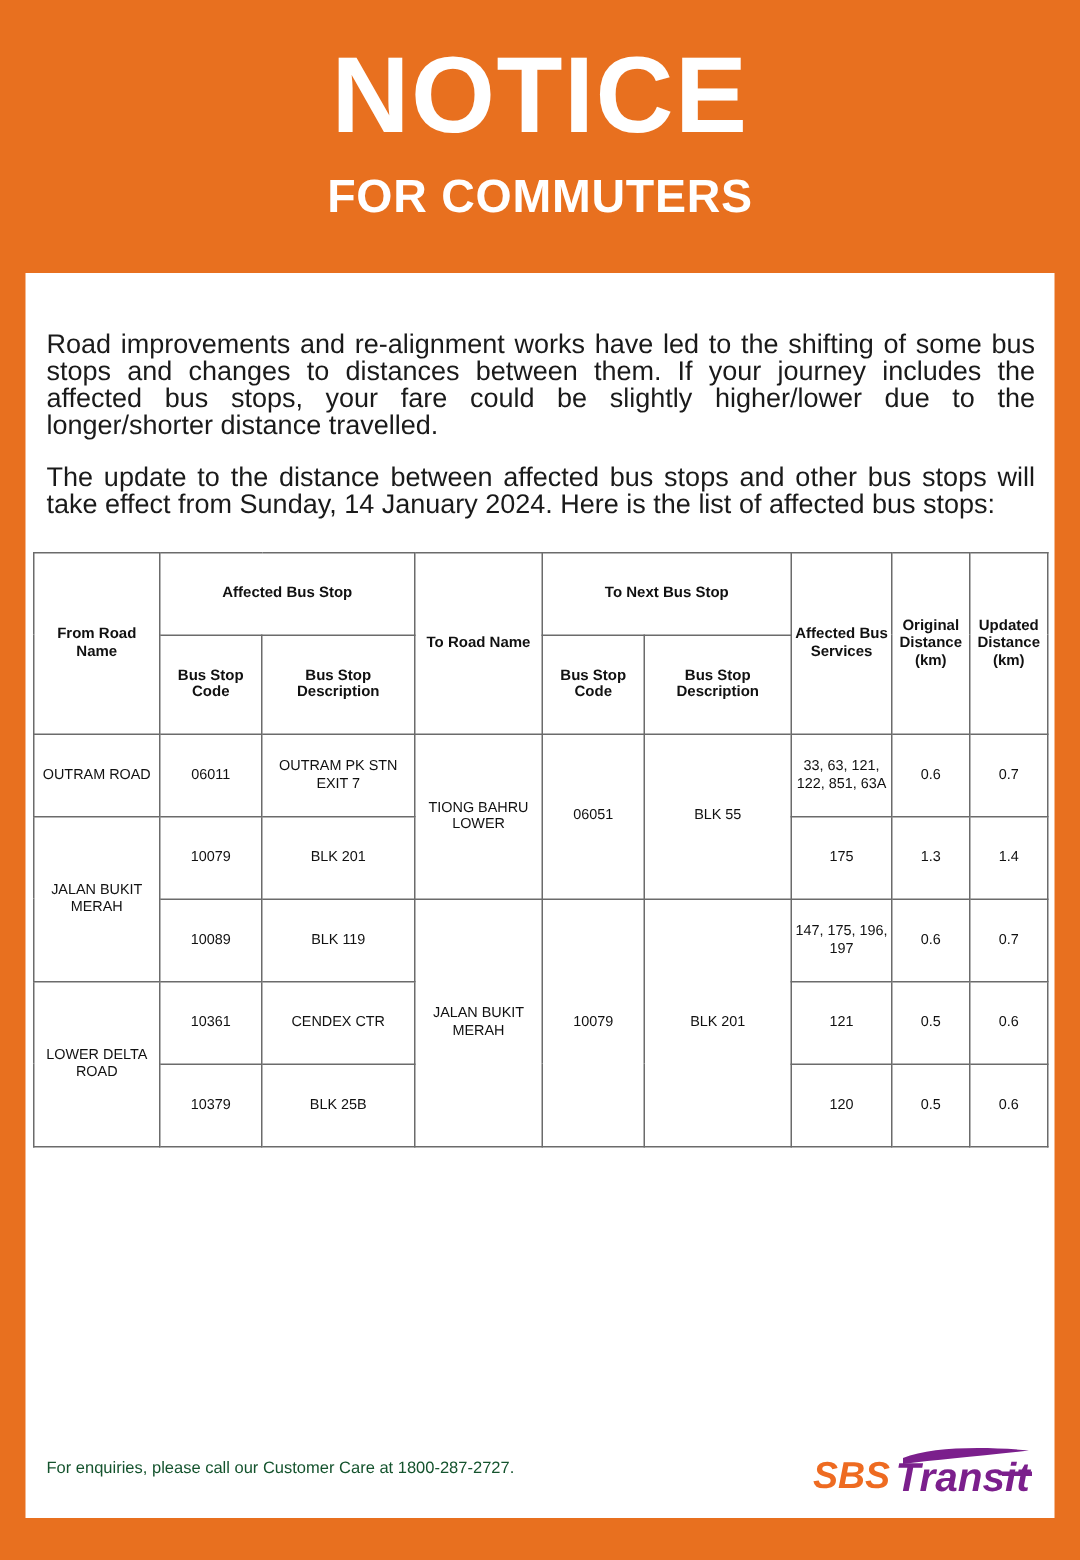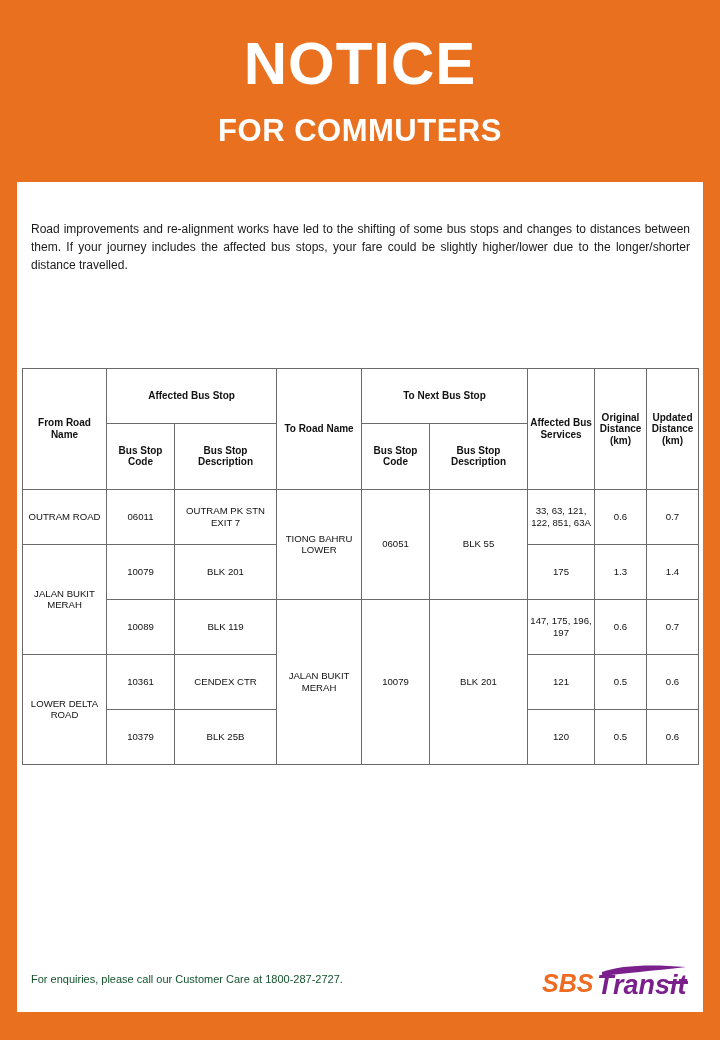--- a/index.html
+++ b/index.html
@@ -18,21 +18,21 @@
   
   .header{
     position:absolute;
     left:0;top:0;width:720px;height:182px;
     display:flex;flex-direction:column;
     align-items:center;justify-content:flex-start;
   }
   .title-main{
     color:#ffffff;
     font-weight:bold;
-    font-size:60px;
+    font-size:72px;
     line-height:96px;
     letter-spacing:1px;
     margin-top:16px;
     font-family:"Liberation Sans", sans-serif;
   }
   .title-sub{
     color:#ffffff;
     font-weight:bold;
     font-size:31px;
     line-height:46px;
@@ -47,21 +47,21 @@
     width:686px;height:830px;
     background:#ffffff;
     box-sizing:border-box;
     padding:0;
   }
   .body-copy{
     position:absolute;
     left:14px;top:38px;
     width:659px;
     color:#1a1a1a;
-    font-size:12px;
+    font-size:18px;
     line-height:18px;
     text-align:justify;
     font-family:"Liberation Sans", sans-serif;
   }
   .body-copy p{margin:0 0 17px 0;}
   .body-copy p:last-child{margin-bottom:0;}
 
   
   .table-wrap{
     position:absolute;
@@ -137,20 +137,21 @@
 
   <div class="header">
     <div class="title-main">NOTICE</div>
     <div class="title-sub">FOR COMMUTERS</div>
   </div>
 
   <div class="panel">
 
     <div class="body-copy">
       <p>Road improvements and re-alignment works have led to the shifting of some bus stops and changes to distances between them. If your journey includes the affected bus stops, your fare could be slightly higher/lower due to the longer/shorter distance travelled.</p>
+      <p>The update to the distance between affected bus stops and other bus stops will take effect from Sunday, 14 January 2024. Here is the list of affected bus stops:</p>
     </div>
 
     <div class="table-wrap">
       <table class="notice">
         <colgroup>
           <col class="c0">
             <col class="c1">
             <col class="c2">
             <col class="c3">
           <col class="c4">

